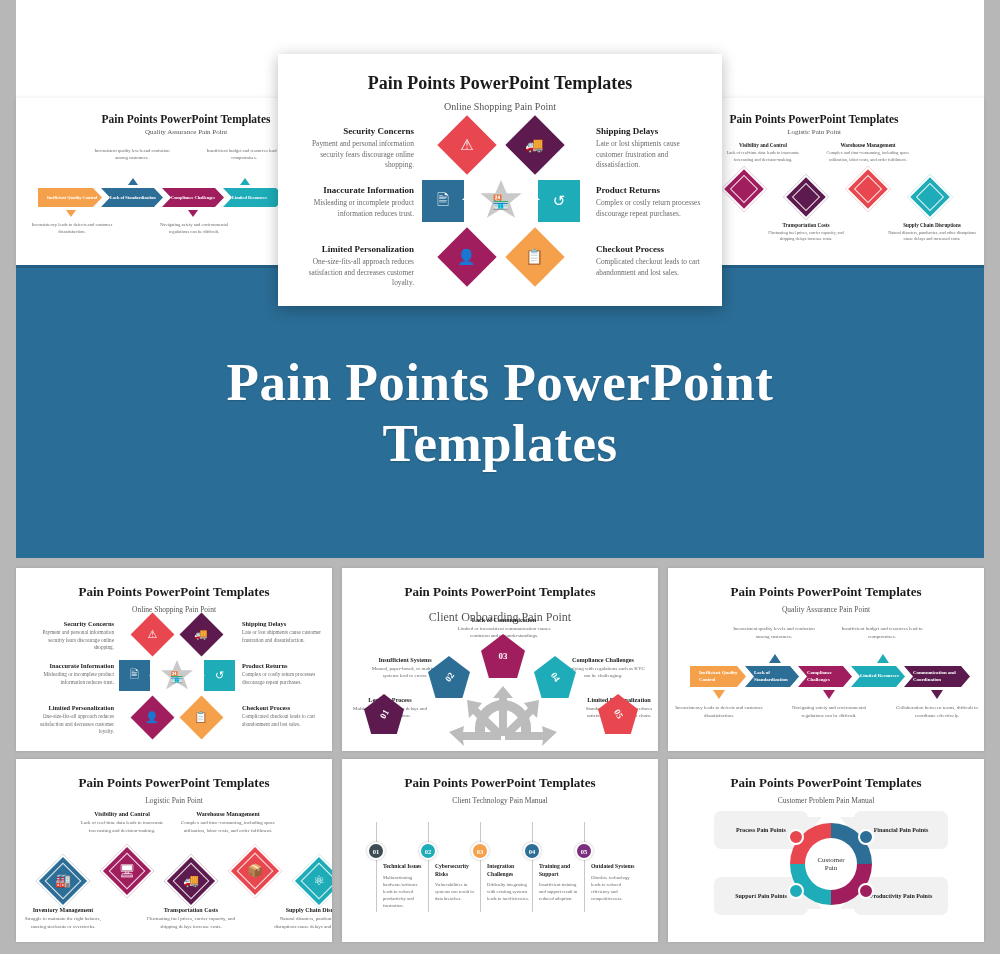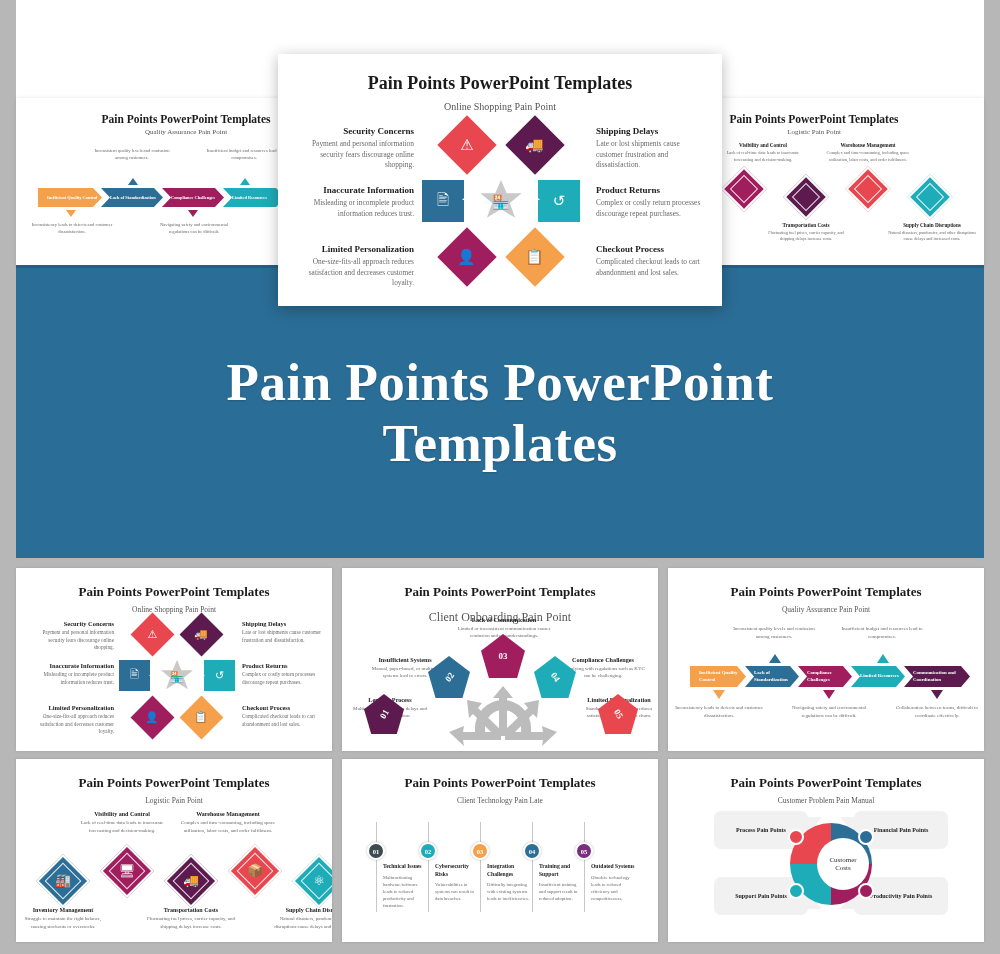--- a/index.html
+++ b/index.html
@@ -489,21 +489,21 @@
         <span class="desc" style="font-size:5px;line-height:1.5;margin-top:2px;">Fluctuating fuel prices, carrier capacity, and shipping delays increase costs.</span>
       </div>
       <div class="col-text" style="left:257px;top:148px;width:92px;text-align:center;">
         <span class="lbl" style="font-size:6px;">Supply Chain Disruptions</span>
         <span class="desc" style="font-size:5px;line-height:1.5;margin-top:2px;">Natural disasters, pandemics, and other disruptions cause delays and increased costs.</span>
       </div>
     </div>
 
     <div class="thumb">
       <div class="s-title" style="font-size:13px;margin-top:16px;">Pain Points PowerPoint Templates</div>
-      <div class="s-sub" style="font-size:7.5px;margin-top:5px;">Client Technology Pain Late</div>
+      <div class="s-sub" style="font-size:7.5px;margin-top:5px;">Client Technology Pain Manual</div>
 
       <div class="tl-line" style="left:34px;top:63px;height:90px;"></div>
       <div class="tl-line" style="left:86px;top:63px;height:90px;"></div>
       <div class="tl-line" style="left:138px;top:63px;height:90px;"></div>
       <div class="tl-line" style="left:190px;top:63px;height:90px;"></div>
       <div class="tl-line" style="left:242px;top:63px;height:90px;"></div>
 
       <div class="tl-dot" style="left:25px;top:83px;width:18px;height:18px;background:#3d4b52;font-size:6.5px;">
           <span>01</span>
         </div>
@@ -558,24 +558,24 @@
       <div class="panel" style="left:186px;top:118px;width:94px;height:38px;">
         <span class="lbl" style="font-size:6px;line-height:1.4;">Productivity Pain Points</span>
       </div>
 
       <div class="conn" style="left:118px;top:58px;width:36px;height:26px;clip-path:polygon(0 0,100% 0,40% 100%);"></div>
       <div class="conn" style="left:172px;top:58px;width:36px;height:26px;clip-path:polygon(0 0,100% 0,60% 100%);"></div>
       <div class="conn" style="left:118px;top:124px;width:36px;height:26px;clip-path:polygon(40% 0,100% 100%,0 100%);"></div>
       <div class="conn" style="left:172px;top:124px;width:36px;height:26px;clip-path:polygon(60% 0,100% 100%,0 100%);"></div>
 
       <div class="donut" style="left:122px;top:64px;width:82px;height:82px;background:conic-gradient(#2c6e96 0deg 90deg,#a01e5e 90deg 180deg,#1eadb8 180deg 270deg,#e8474f 270deg 360deg);"></div>
-      <div class="donut-hole" style="left:149px;top:79px;width:52px;height:52px;">
+      <div class="donut-hole" style="left:137px;top:79px;width:52px;height:52px;">
         <div>
           <div style="font-size:7px;">Customer</div>
-          <div style="font-size:7px;">Costs</div>
+          <div style="font-size:7px;">Pain</div>
         </div>
       </div>
       <div class="node" style="left:120px;top:70px;width:16px;height:16px;background:#e8474f;"></div>
       <div class="node" style="left:190px;top:70px;width:16px;height:16px;background:#2c6e96;"></div>
       <div class="node" style="left:120px;top:124px;width:16px;height:16px;background:#1eadb8;"></div>
       <div class="node" style="left:190px;top:124px;width:16px;height:16px;background:#a01e5e;"></div>
     </div>
 
   </div>
 </div>

